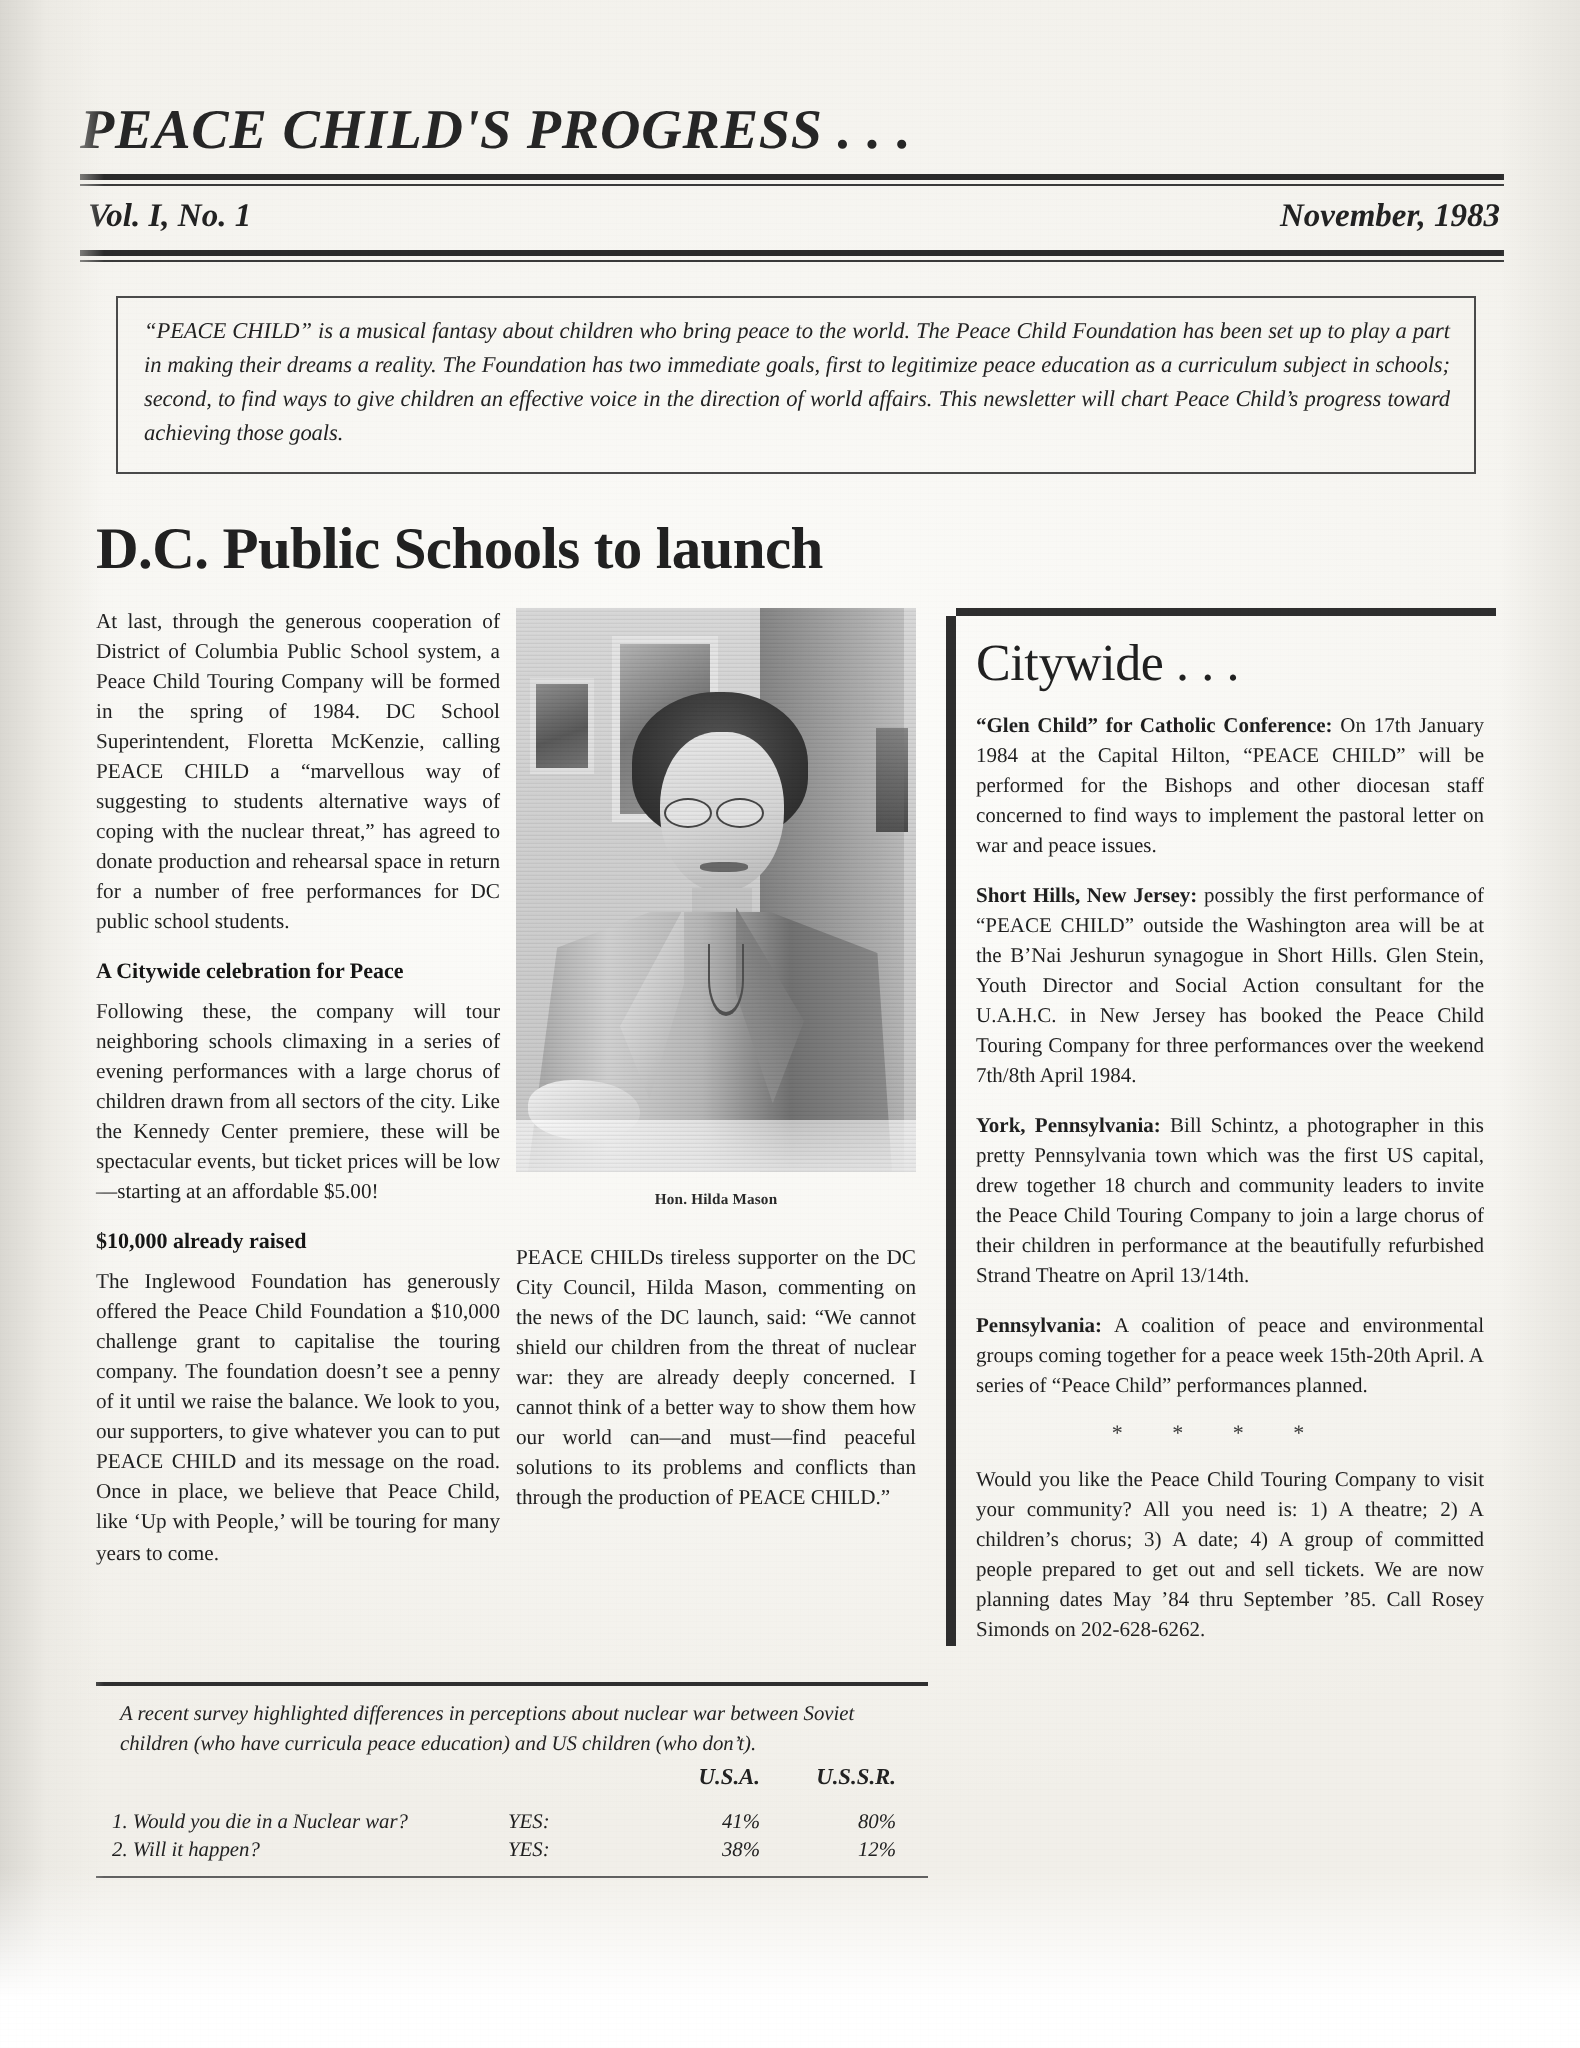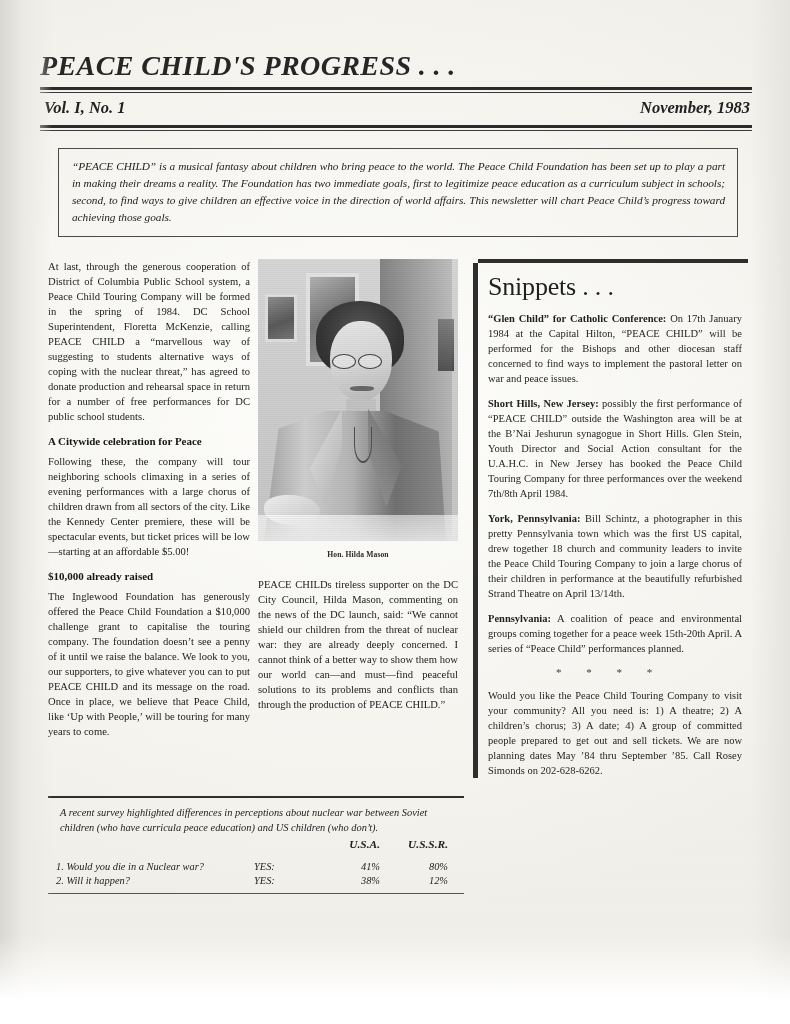--- a/index.html
+++ b/index.html
@@ -347,20 +347,21 @@
     <div class="volbar">
       <span>Vol. I, No. 1</span>
       <span>November, 1983</span>
     </div>
     <div class="rule-thick"></div>
     <div class="rule-thin"></div>
 
     <div class="introbox">“PEACE CHILD” is a musical fantasy about children who bring peace to the world. The Peace Child Foundation has been set up to play a part in making their dreams a reality. The Foundation has two immediate goals, first to legitimize peace education as a curriculum subject in schools; second, to find ways to give children an effective voice in the direction of world affairs. This newsletter will chart Peace Child’s progress toward achieving those goals.</div>
 
     <div class="headline">
+      <div>D.C. Public Schools to launch</div>
     </div>
 
     <div class="body-area">
       <div class="cols">
 
         <div class="col-a">
           <p class="body">At last, through the generous cooperation of District of Columbia Public School system, a Peace Child Touring Company will be formed in the spring of 1984. DC School Superintendent, Floretta McKenzie, calling PEACE CHILD a “marvellous way of suggesting to students alternative ways of coping with the nuclear threat,” has agreed to donate production and rehearsal space in return for a number of free performances for DC public school students.</p>
           <div class="subhead">A Citywide celebration for Peace</div>
           <p class="body">Following these, the company will tour neighboring schools climaxing in a series of evening performances with a large chorus of children drawn from all sectors of the city. Like the Kennedy Center premiere, these will be spectacular events, but ticket prices will be low—starting at an affordable $5.00!</p>
           <div class="subhead">$10,000 already raised</div>
@@ -392,21 +393,21 @@
               <div class="ghost"></div>
             </div>
             <div class="caption">Hon. Hilda Mason</div>
           </div>
           <p class="body">PEACE CHILDs tireless supporter on the DC City Council, Hilda Mason, commenting on the news of the DC launch, said: “We cannot shield our children from the threat of nuclear war: they are already deeply concerned. I cannot think of a better way to show them how our world can—and must—find peaceful solutions to its problems and conflicts than through the production of PEACE CHILD.”</p>
         </div>
 
         <div class="col-side">
           <div class="snip-top"></div>
           <div class="snip-inner">
-            <div class="snip-title">Snippets . . .</div>
+            <div class="snip-title">Citywide . . .</div>
 
             <p class="snip"><b>“Glen Child” for Catholic Conference:</b><span> On 17th January 1984 at the Capital Hilton, “PEACE CHILD” will be performed for the Bishops and other diocesan staff concerned to find ways to implement the pastoral letter on war and peace issues.</span></p>
             <p class="snip"><b>Short Hills, New Jersey:</b><span> possibly the first performance of “PEACE CHILD” outside the Washington area will be at the B’Nai Jeshurun synagogue in Short Hills. Glen Stein, Youth Director and Social Action consultant for the U.A.H.C. in New Jersey has booked the Peace Child Touring Company for three performances over the weekend 7th/8th April 1984.</span></p>
             <p class="snip"><b>York, Pennsylvania:</b><span> Bill Schintz, a photographer in this pretty Pennsylvania town which was the first US capital, drew together 18 church and community leaders to invite the Peace Child Touring Company to join a large chorus of their children in performance at the beautifully refurbished Strand Theatre on April 13/14th.</span></p>
             <p class="snip"><b>Pennsylvania:</b><span> A coalition of peace and environmental groups coming together for a peace week 15th-20th April. A series of “Peace Child” performances planned.</span></p>
 
             <div class="stars">* * * *</div>
 
             <p class="snip">Would you like the Peace Child Touring Company to visit your community? All you need is: 1) A theatre; 2) A children’s chorus; 3) A date; 4) A group of committed people prepared to get out and sell tickets. We are now planning dates May ’84 thru September ’85. Call Rosey Simonds on 202-628-6262.</p>
           </div>

